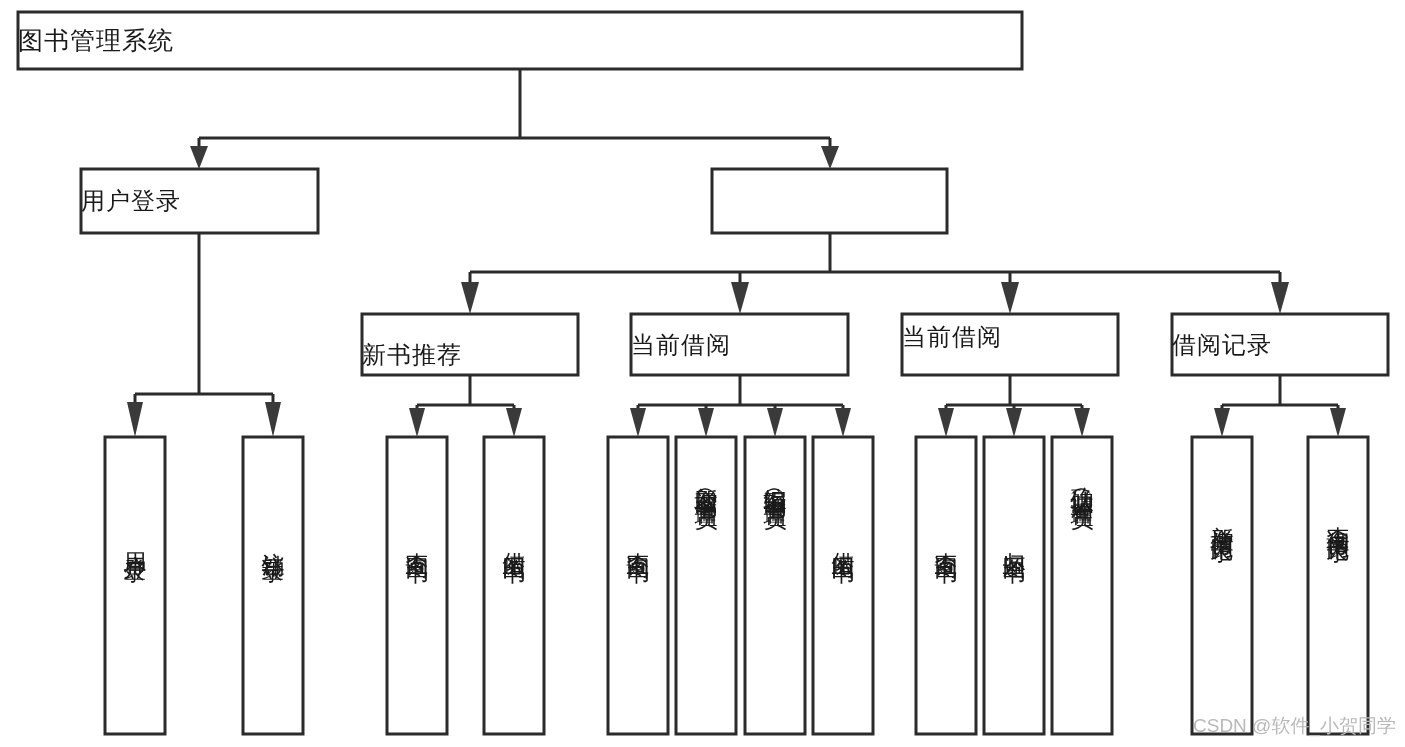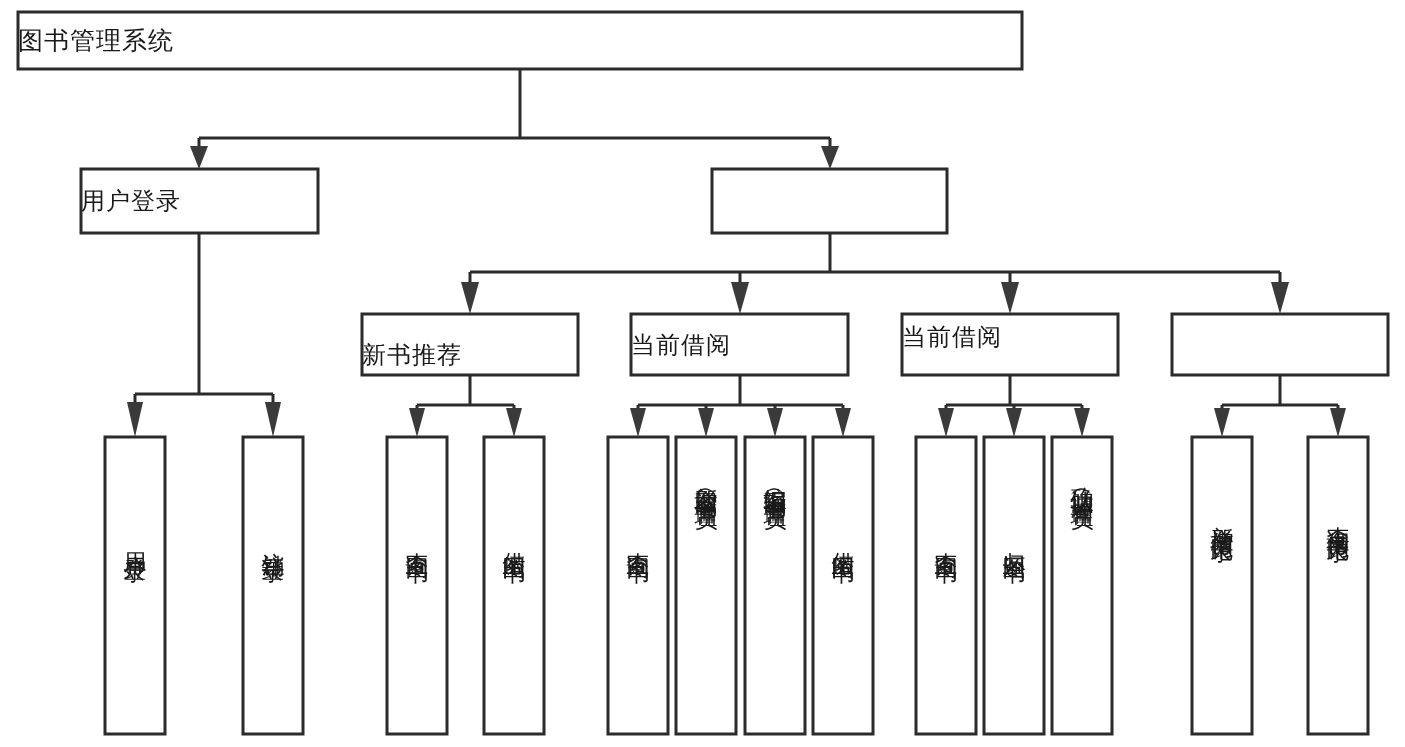--- a/index.html
+++ b/index.html
@@ -207,20 +207,23 @@
 
   <div class="hlabel-wrap" id="lab-l2-0" style="left: 362px; top: 324px; width: 216px; height: 61px;">
     <span class="hlabel-text">新书推荐</span>
   </div>
   <div class="hlabel-wrap" id="lab-l2-1" style="left: 631px; top: 314px; width: 217px; height: 61px;">
     <span class="hlabel-text">当前借阅</span>
   </div>
   <div class="hlabel-wrap" id="lab-l2-2" style="left: 902px; top: 314px; width: 216px; height: 45px;">
     <span class="hlabel-text">当前借阅</span>
   </div>
+  <div class="hlabel-wrap" id="lab-l2-3" style="left: 1172px; top: 314px; width: 216px; height: 61px;">
+    <span class="hlabel-text">借阅记录</span>
+  </div>
 
   <div class="vlabel-wrap" id="lab-leaf-0" style="left: 105px; top: 534px; width: 60px; height: 200px;">
     <span class="vlabel-text">用户登录</span>
   </div>
   <div class="vlabel-wrap" id="lab-leaf-1" style="left: 243px; top: 534px; width: 60px; height: 200px;">
     <span class="vlabel-text">注销登录</span>
   </div>
   <div class="vlabel-wrap" id="lab-leaf-2" style="left: 387px; top: 534px; width: 60px; height: 200px;">
     <span class="vlabel-text">查询图书</span>
   </div>
@@ -248,14 +251,15 @@
   <div class="vlabel-wrap" id="lab-leaf-10" style="left: 1052px; top: 469px; width: 60px; height: 265px;">
     <span class="vlabel-text">确认归还（管理员）</span>
   </div>
   <div class="vlabel-wrap" id="lab-leaf-11" style="left: 1192px; top: 508px; width: 60px; height: 226px;">
     <span class="vlabel-text">新增借阅记录</span>
   </div>
   <div class="vlabel-wrap" id="lab-leaf-12" style="left: 1308px; top: 508px; width: 60px; height: 226px;">
     <span class="vlabel-text">查询借阅记录</span>
   </div>
 
+  <div id="watermark">CSDN @软件_小贺同学</div>
 
 </div>
 
 </body></html>

